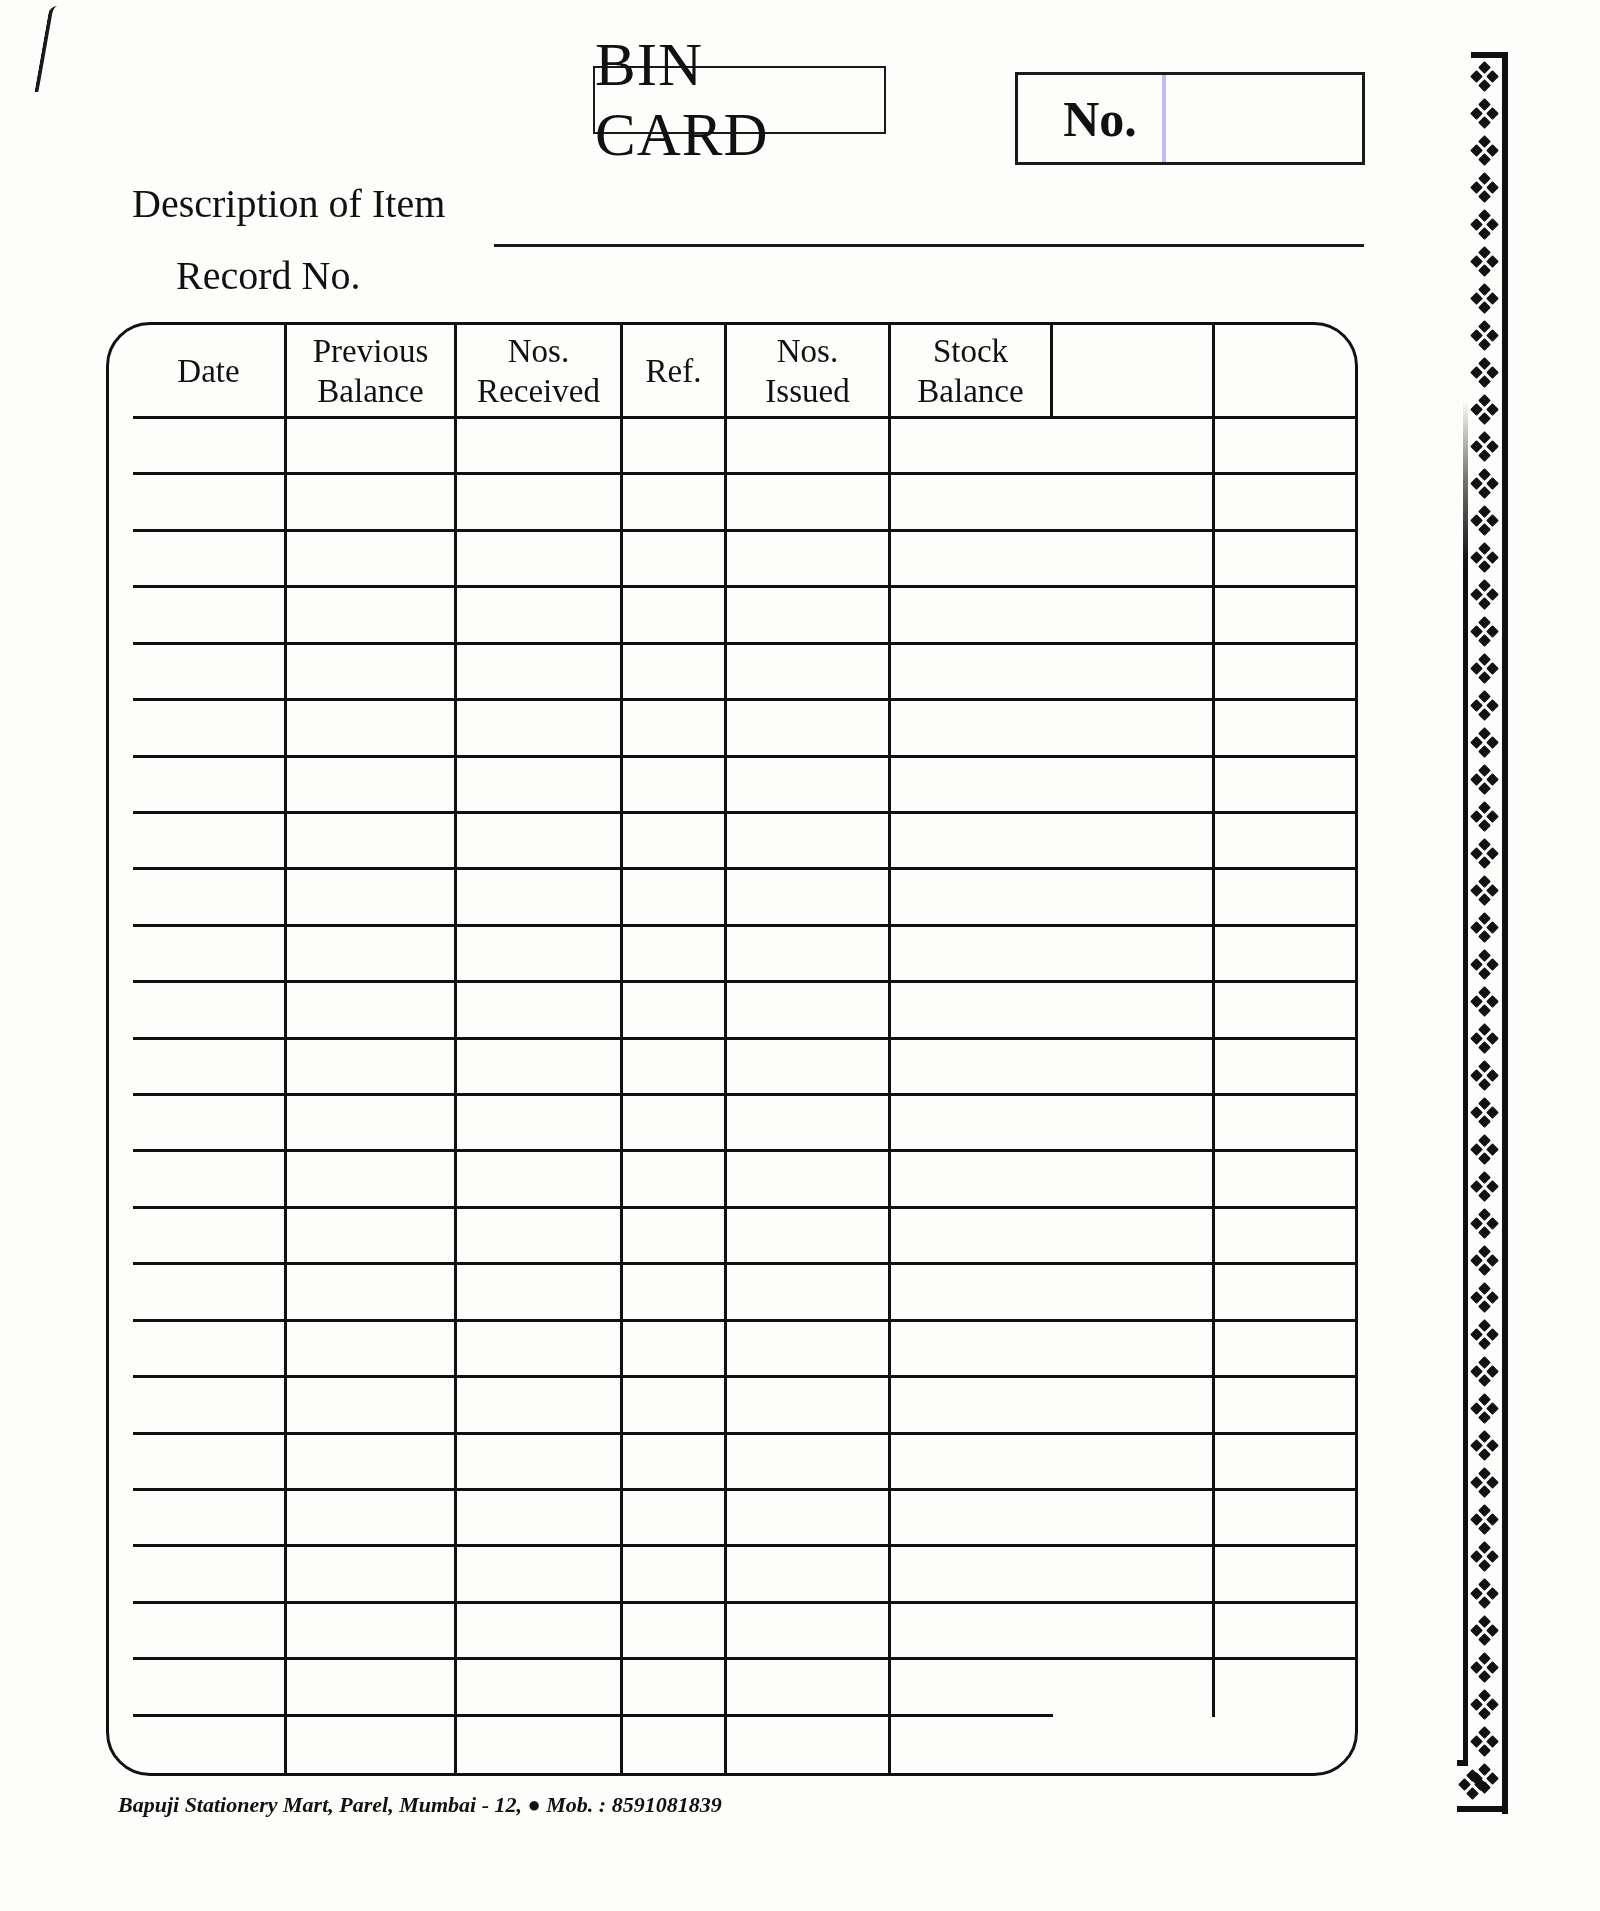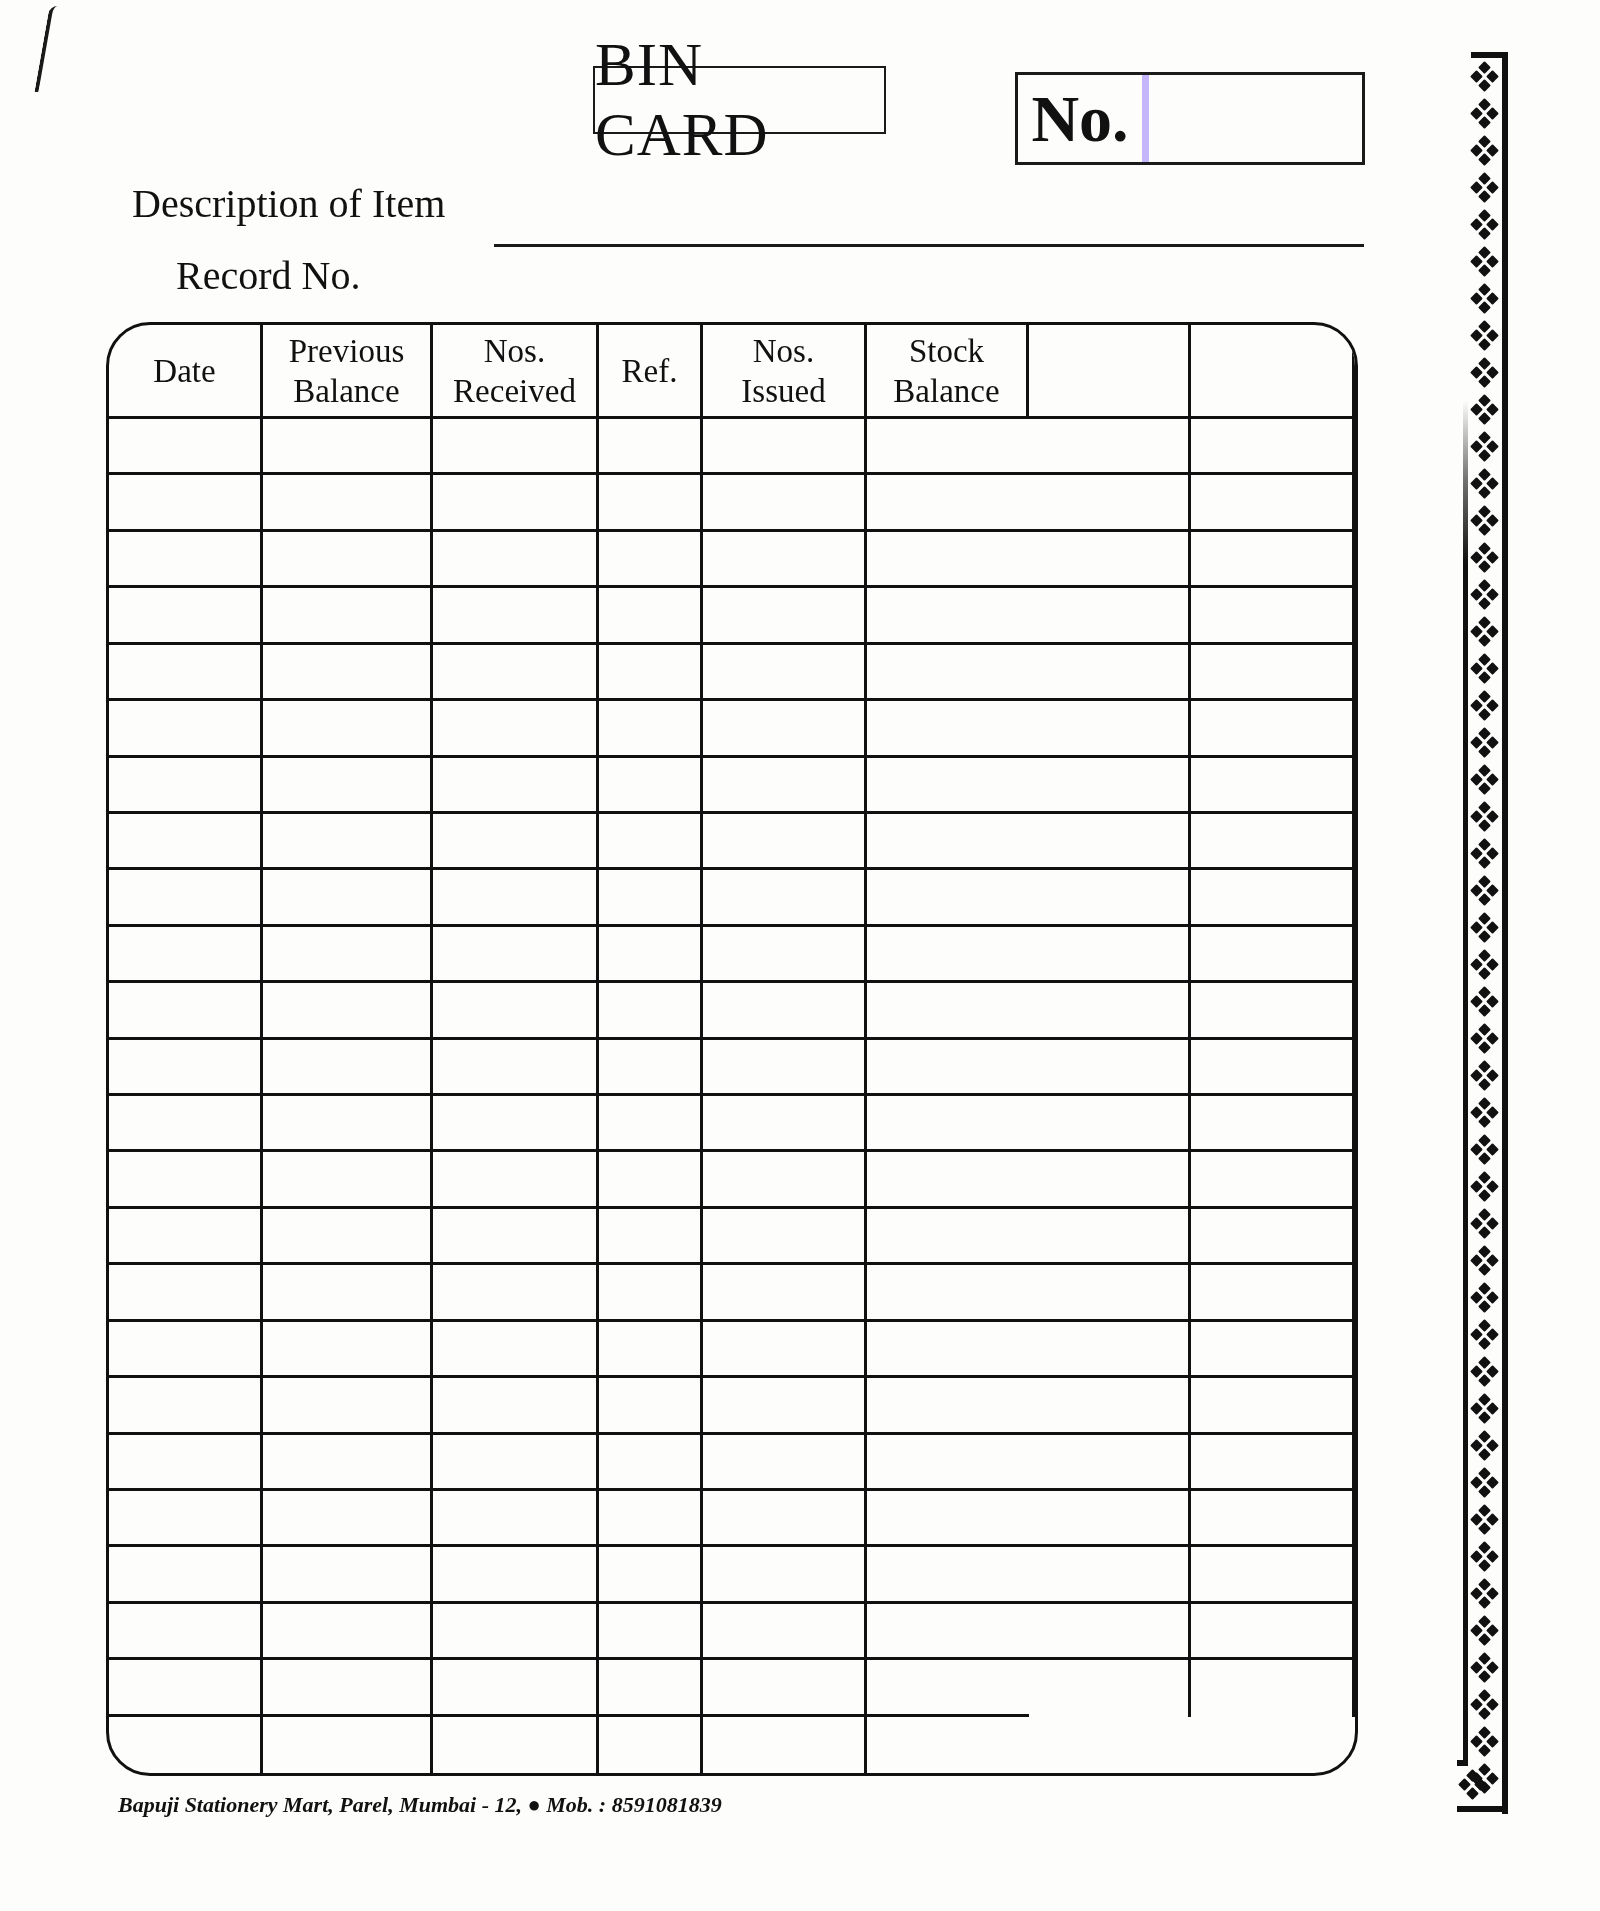--- a/index.html
+++ b/index.html
@@ -19,38 +19,39 @@
     left: 593px; top: 66px; width: 293px; height: 68px;
     border: 2.5px solid #1a1a1a; box-sizing: border-box;
     display: flex; align-items: center; justify-content: flex-end;
     font-size: 61px; letter-spacing: 1px;
   }
   .no-box {
     left: 1015px; top: 72px; width: 350px; height: 93px;
     border: 3px solid #1a1a1a; box-sizing: border-box; display: flex;
   }
   .no-label {
-    width: 124px; border-right: 7px solid #c4b5fd;
+    width: 124px; border-right: 4px solid #c4b5fd;
     display: flex; align-items: center; justify-content: center;
-    font-weight: bold; font-size: 66px;
+    font-weight: bold; font-size: 50px; padding-left: 20px;
   }
   .no-value { flex: 1; }
   .field-label { font-weight: normal; font-size: 40px; text-align: center; }
   .desc-label { left: 132px; top: 180px; }
   .desc-line { left: 494px; top: 244px; width: 870px; height: 0; border-top: 3px solid #1a1a1a; }
   .rec-label { left: 132px; top: 252px; margin-left: 44px; }
 
   .table {
     left: 106px; top: 322px; width: 1252px; height: 1454px;
     border: 3.5px solid #111; border-radius: 44px; box-sizing: border-box;
     overflow: hidden;
   }
   .grid { display: grid; width: 100%; height: 100%;
     grid-template-columns: 154px 170px 166px 104px 164px 162px 162px 1fr;
     grid-template-rows: 94px repeat(24, 1fr);
+    padding-left: 24px;
   }
   .cell {
     border-right: 3px solid #111; border-bottom: 3px solid #111;
     box-sizing: border-box;
   }
   .cell.last-col { border-right: none; }
   .cell.last-row { border-bottom: none; }
   .hdr {
     display: flex; align-items: center; justify-content: center; text-align: center;
     font-size: 33px; line-height: 40px; white-space: pre-line;

